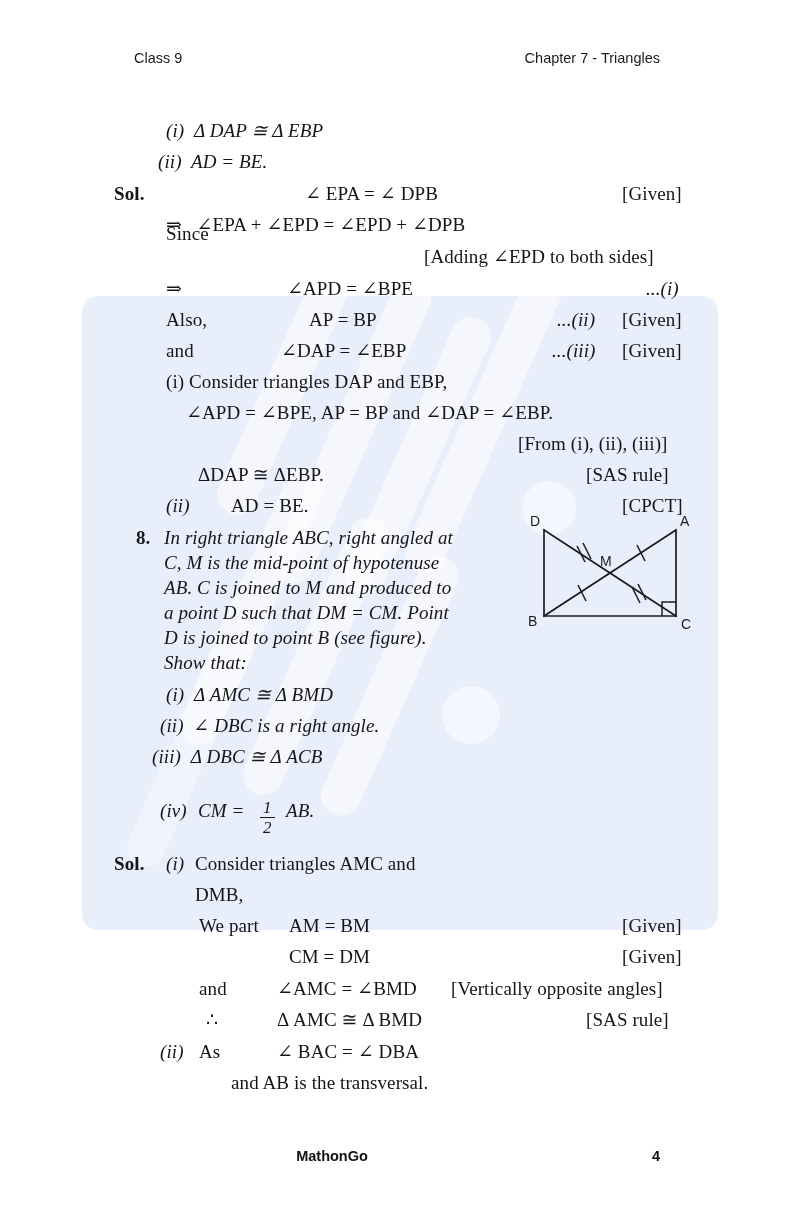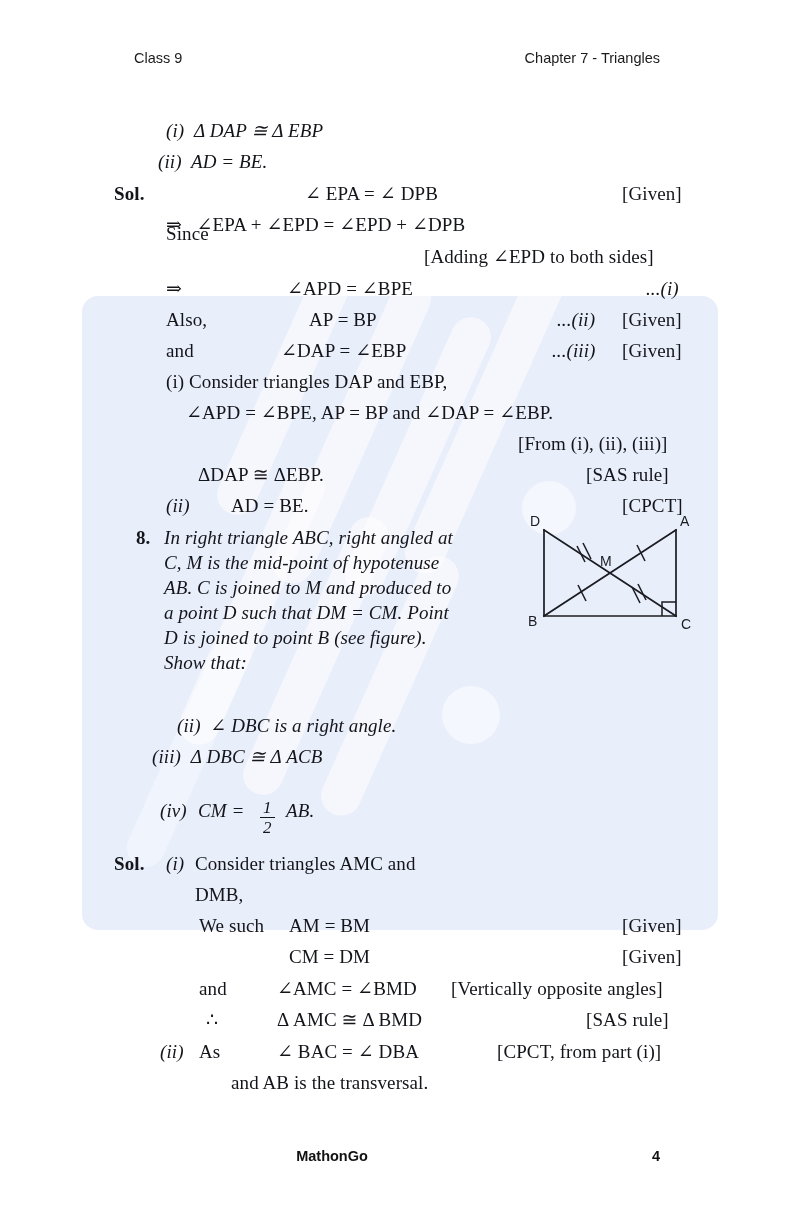--- a/index.html
+++ b/index.html
@@ -214,52 +214,52 @@
   <div class="ln" style="left:622px; top:494px;">[CPCT]</div>
 
   <div class="ln sol" style="left:136px; top:526px;">8.</div>
   <div class="ln it" style="left:164px; top:526px;">In right triangle ABC, right angled at</div>
   <div class="ln it" style="left:164px; top:551px;">C, M is the mid-point of hypotenuse</div>
   <div class="ln it" style="left:164px; top:576px;">AB. C is joined to M and produced to</div>
   <div class="ln it" style="left:164px; top:601px;">a point D such that DM = CM. Point</div>
   <div class="ln it" style="left:164px; top:626px;">D is joined to point B (see figure).</div>
   <div class="ln it" style="left:164px; top:651px;">Show that:</div>
 
-  <div class="ln it" style="left:160px; top:714px;margin-left:17px;">(ii)  ∠ DBC is a right angle.</div>
+  <div class="ln it" style="left:166px; top:683px;">(i)  Δ AMC ≅ Δ BMD</div>
+  <div class="ln it" style="left:160px; top:714px;">(ii)  ∠ DBC is a right angle.</div>
   <div class="ln it" style="left:152px; top:745px;">(iii)  Δ DBC ≅ Δ ACB</div>
 
   <div class="ln it" style="left:160px; top:799px;">(iv)</div>
   <div class="ln it" style="left:198px; top:799px;">CM =</div>
   <div class="ln it" style="left:258px; top:799px;"><span class="frac"><span class="num">1</span><span class="den">2</span></span></div>
   <div class="ln it" style="left:286px; top:799px;">AB.</div>
 
   <div class="ln sol" style="left:114px; top:852px;">Sol.</div>
   <div class="ln it" style="left:166px; top:852px;">(i)</div>
   <div class="ln" style="left:195px; top:852px;">Consider triangles AMC and</div>
   <div class="ln" style="left:195px; top:883px;">DMB,</div>
 
-  <div class="ln" style="left:199px; top:914px;">We such</div>
+  <div class="ln" style="left:199px; top:914px;">We part</div>
   <div class="ln" style="left:289px; top:914px;">AM = BM</div>
   <div class="ln" style="left:622px; top:914px;">[Given]</div>
 
   <div class="ln" style="left:289px; top:945px;">CM = DM</div>
   <div class="ln" style="left:622px; top:945px;">[Given]</div>
 
   <div class="ln" style="left:199px; top:977px;">and</div>
   <div class="ln" style="left:277px; top:977px;">∠AMC = ∠BMD</div>
   <div class="ln" style="left:451px; top:977px;">[Vertically opposite angles]</div>
 
   <div class="ln" style="left:206px; top:1008px;">∴</div>
   <div class="ln" style="left:277px; top:1008px;">Δ AMC ≅ Δ BMD</div>
   <div class="ln" style="left:586px; top:1008px;">[SAS rule]</div>
 
   <div class="ln it" style="left:160px; top:1040px;">(ii)</div>
   <div class="ln" style="left:199px; top:1040px;">As</div>
   <div class="ln" style="left:277px; top:1040px;">∠ BAC = ∠ DBA</div>
-  <div class="ln" style="left:497px; top:1040px;">[CPCT, from part (i)]</div>
 
   <div class="ln" style="left:199px; top:1071px;margin-left:32px;">and AB is the transversal.</div>
 </div>
 
 <div class="running-foot">
   <span class="rf-center">MathonGo</span>
   <span class="rf-right">4</span>
 </div>
 
 </body></html>

